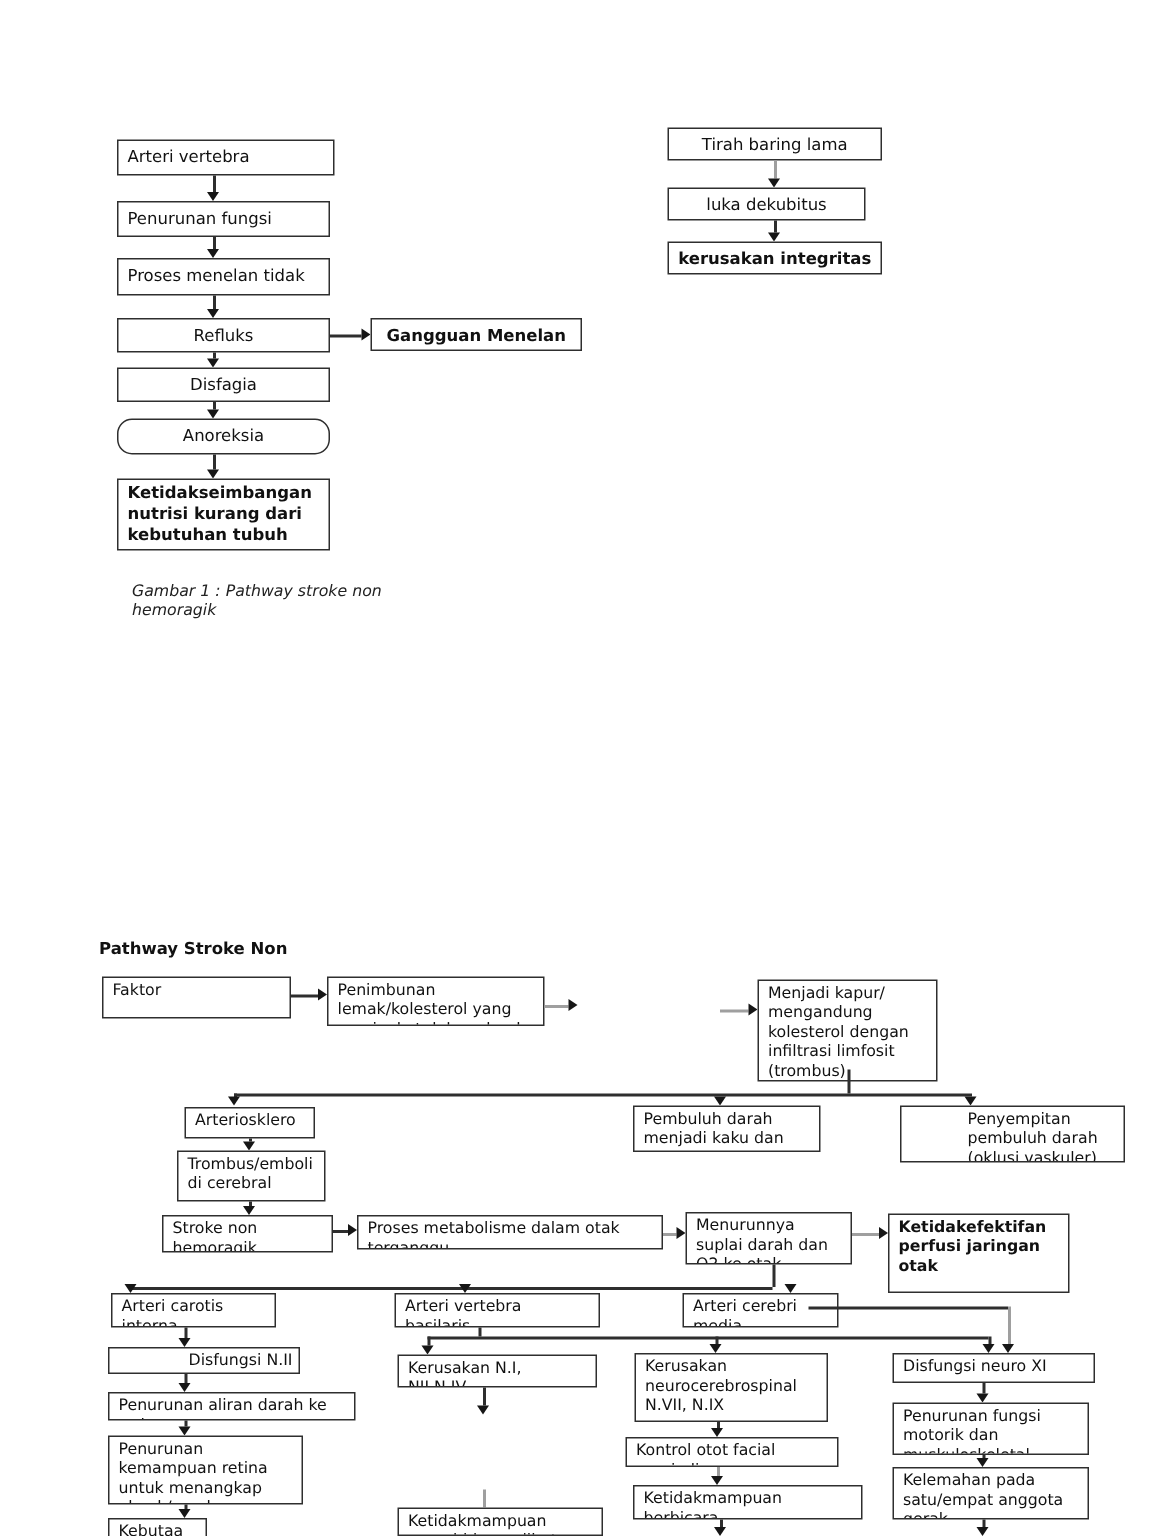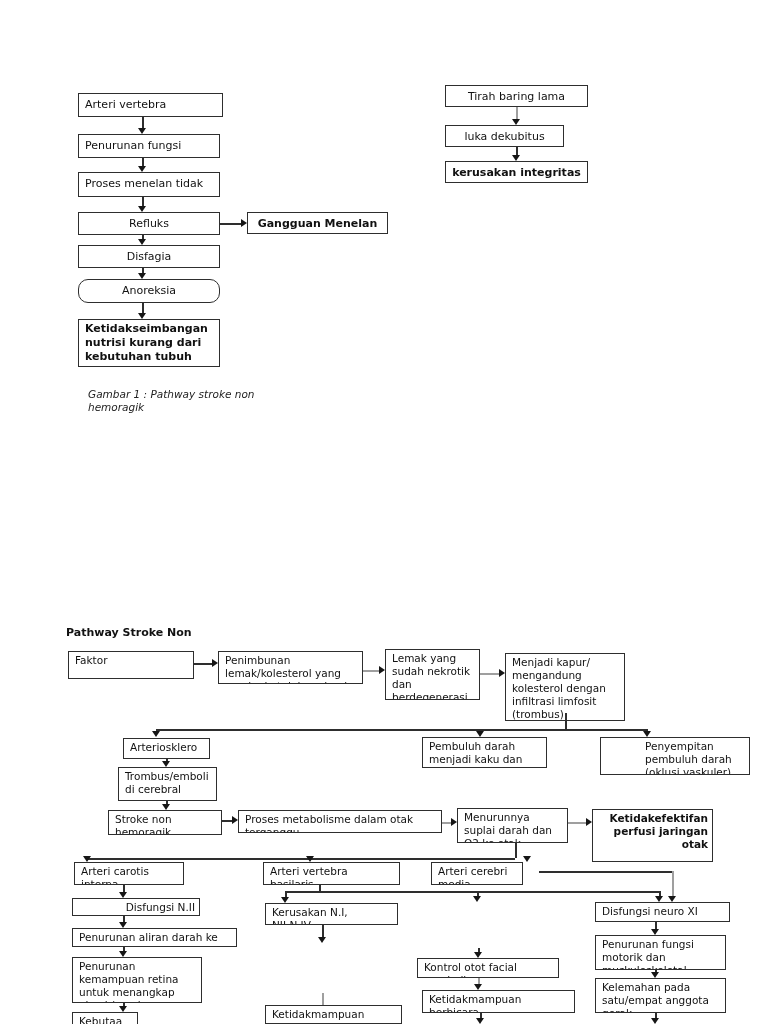--- a/index.html
+++ b/index.html
@@ -54,45 +54,41 @@
   <div class="vl" style="left:142px;top:303px;height:10px;"></div>
   <div class="ad" style="left:138px;top:313px;"></div>
   <div class="bx f11 b" style="left:78px;top:319px;width:142px;height:48px;padding-top:2px;">Ketidakseimbangan
 nutrisi kurang dari
 kebutuhan tubuh</div>
 
   <div class="bx f11 tc" style="left:445px;top:85px;width:143px;height:22px;">Tirah baring lama</div>
   <div class="vl gl" style="left:516px;top:107px;height:12px;"></div>
   <div class="ad" style="left:512px;top:119px;"></div>
 
-  <div class="bx f11 tc" style="left:445px;top:125px;width:119px;height:22px;">luka dekubitus</div>
+  <div class="bx f11 tc" style="left:445px;top:125px;width:132px;height:22px;">luka dekubitus</div>
   <div class="vl" style="left:516px;top:147px;height:8px;"></div>
   <div class="ad" style="left:512px;top:155px;"></div>
 
   <div class="bx f11 tc b" style="left:445px;top:161px;width:143px;height:22px;">kerusakan integritas</div>
 
   <div class="cap" style="left:88px;top:388px;width:190px;">Gambar 1 : Pathway stroke non
 hemoragik</div>
 
   <div class="hd" style="left:66px;top:626px;">Pathway Stroke Non</div>
 
   <div class="bx" style="left:68px;top:651px;width:126px;height:28px;">Faktor</div>
   <div class="hl" style="left:194px;top:663px;width:18px;"></div>
   <div class="ar" style="left:212px;top:659px;"></div>
 
   <div class="bx" style="left:218px;top:651px;width:145px;height:33px;">Penimbunan
 lemak/kolesterol yang
 meningkat dalam darah</div>
   <div class="hl gl" style="left:363px;top:670px;width:16px;"></div>
   <div class="ar" style="left:379px;top:666px;"></div>
 
-  <div class="bx" style="left:385px;top:649px;width:95px;height:51px;">Lemak yang
-sudah nekrotik
-dan
-berdegenerasi</div>
   <div class="hl gl" style="left:480px;top:673px;width:19px;"></div>
   <div class="ar" style="left:499px;top:669px;"></div>
 
   <div class="bx" style="left:505px;top:653px;width:120px;height:68px;">Menjadi kapur/
 mengandung
 kolesterol dengan
 infiltrasi limfosit
 (trombus)</div>
 
   <div class="vl" style="left:565px;top:713px;height:16px;"></div>
@@ -127,35 +123,35 @@
 terganggu</div>
   <div class="hl gl" style="left:442px;top:822px;width:9px;"></div>
   <div class="ar" style="left:451px;top:818px;"></div>
 
   <div class="bx" style="left:457px;top:808px;width:111px;height:35px;">Menurunnya
 suplai darah dan
 O2 ke otak</div>
   <div class="hl gl" style="left:568px;top:822px;width:18px;"></div>
   <div class="ar" style="left:586px;top:818px;"></div>
 
-  <div class="bx b" style="left:592px;top:809px;width:121px;height:53px;text-align:right;">Ketidakefektifan
+  <div class="bx b" style="left:592px;top:809px;width:121px;height:53px;">Ketidakefektifan
 perfusi jaringan
 otak</div>
 
   <div class="vl" style="left:515px;top:843px;height:15px;"></div>
   <div class="hl" style="left:87px;top:858px;width:428px;"></div>
   <div class="ad" style="left:83px;top:856px;"></div>
   <div class="ad" style="left:306px;top:856px;"></div>
   <div class="ad" style="left:523px;top:856px;"></div>
 
   <div class="bx" style="left:74px;top:862px;width:110px;height:23px;">Arteri carotis
 interna</div>
   <div class="bx" style="left:263px;top:862px;width:137px;height:23px;">Arteri  vertebra
 basilaris</div>
-  <div class="bx" style="left:431px;top:862px;width:92px;height:23px;">Arteri  cerebri
+  <div class="bx" style="left:455px;top:862px;width:104px;height:23px;">Arteri  cerebri
 media</div>
 
   <div class="vl" style="left:123px;top:885px;height:7px;"></div>
   <div class="ad" style="left:119px;top:892px;"></div>
 
   <div class="vl" style="left:319px;top:885px;height:6px;"></div>
   <div class="hl" style="left:285px;top:891px;width:374px;"></div>
   <div class="vl" style="left:285px;top:891px;height:6px;"></div>
   <div class="ad" style="left:281px;top:897px;"></div>
   <div class="vl" style="left:477px;top:891px;height:5px;"></div>
@@ -187,20 +183,23 @@
 
   <div class="bx" style="left:265px;top:903px;width:133px;height:22px;">Kerusakan N.I, NII,N.IV,</div>
   <div class="vl" style="left:322px;top:925px;height:12px;"></div>
   <div class="ad" style="left:318px;top:937px;"></div>
 
   <div class="vl gl" style="left:322px;top:993px;height:12px;"></div>
 
   <div class="bx" style="left:265px;top:1005px;width:137px;height:19px;">Ketidakmampuan
 menghidu, melihat</div>
 
+  <div class="bx" style="left:423px;top:902px;width:129px;height:46px;">Kerusakan
+neurocerebrospinal
+N.VII, N.IX</div>
   <div class="vl" style="left:478px;top:948px;height:4px;"></div>
   <div class="ad" style="left:474px;top:952px;"></div>
 
   <div class="bx" style="left:417px;top:958px;width:142px;height:20px;">Kontrol otot facial menjadi</div>
   <div class="vl gl" style="left:478px;top:978px;height:6px;"></div>
   <div class="ad" style="left:474px;top:984px;"></div>
 
   <div class="bx" style="left:422px;top:990px;width:153px;height:23px;">Ketidakmampuan
 berbicara</div>
   <div class="vl" style="left:480px;top:1013px;height:5px;"></div>

